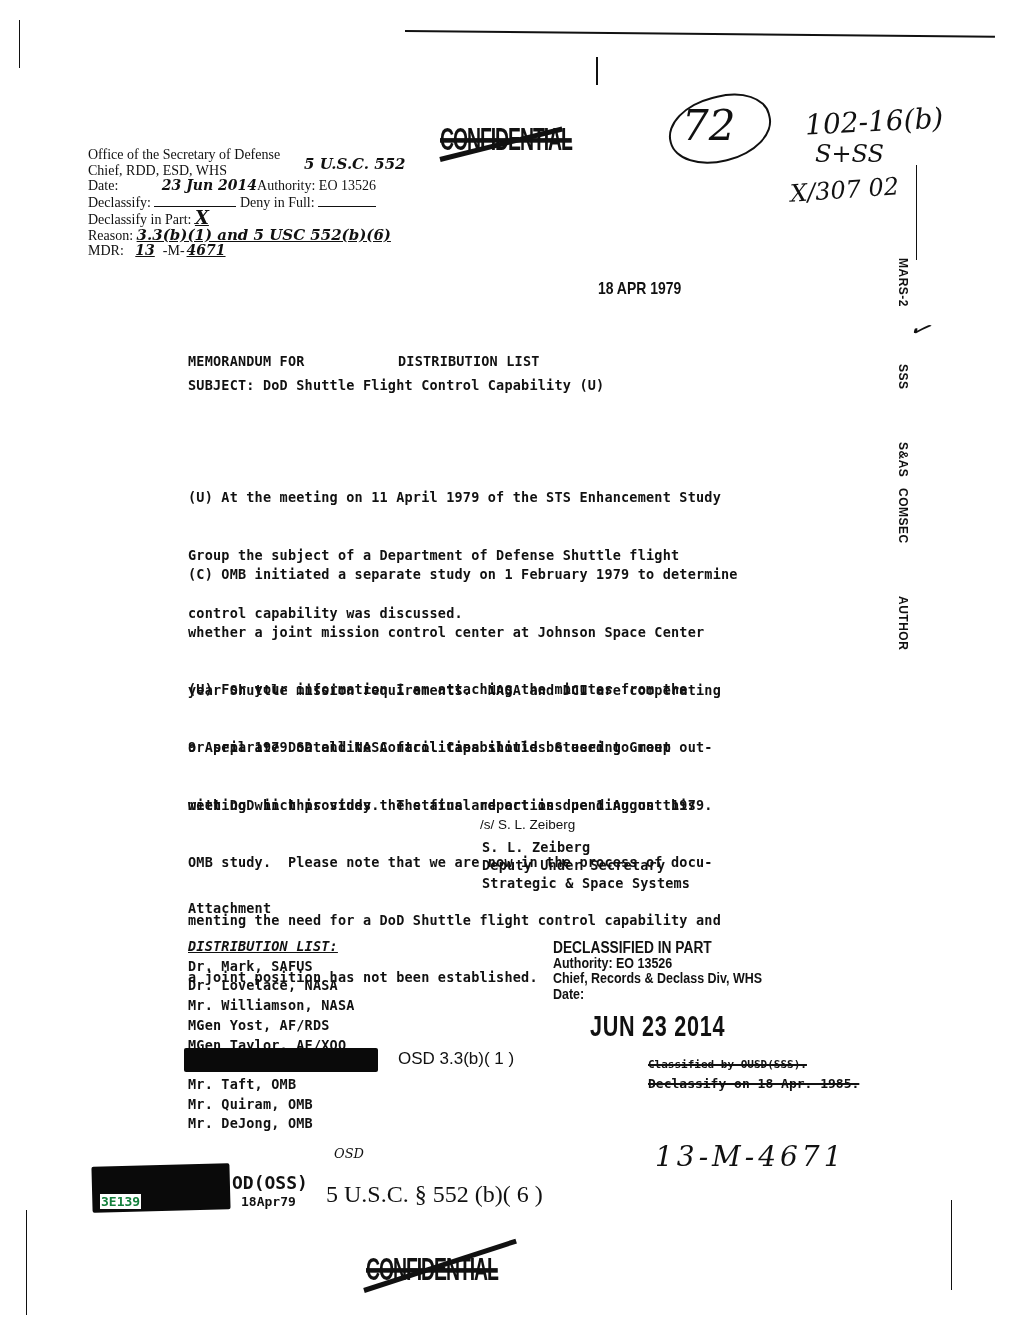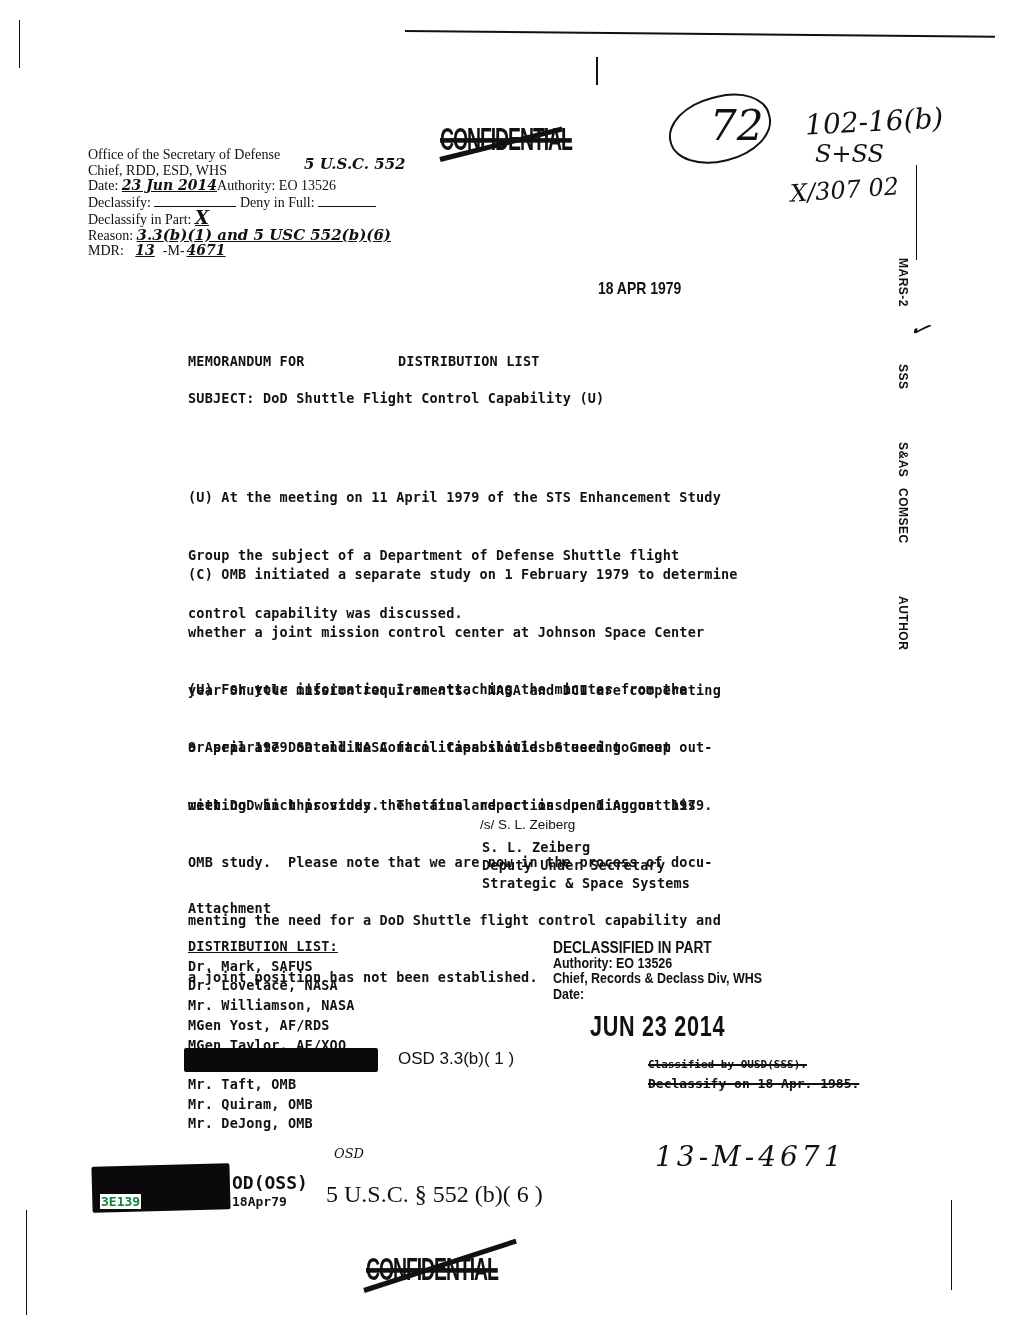--- a/index.html
+++ b/index.html
@@ -14,21 +14,21 @@
   
   .declass-block { left: 88px; top: 147px; font-size: 14px; line-height: 15.5px; }
   .declass-block .row { white-space: nowrap; position: relative; }
   .blank { display: inline-block; border-bottom: 1px solid #111; height: 12px; vertical-align: baseline; }
   .hw { font-family: "DejaVu Serif", serif; font-style: italic; font-weight: bold; font-size: 14px; }
 
   .conf-stamp { font-family: "Liberation Sans", sans-serif; font-weight: 900; font-size: 27px; letter-spacing: -1.5px; transform: scaleX(0.72) scaleY(1.15); transform-origin: left top; text-decoration: line-through; text-decoration-thickness: 4px; }
   .conf-strike { position: absolute; height: 5px; background: #111; transform-origin: left center; }
 
   .circle-72 { left: 668px; top: 96px; width: 100px; height: 62px; border: 2px solid #111; border-radius: 50% 45% 50% 48%; transform: rotate(-14deg); }
-  .circle-72-text { left: 682px; top: 101px; font-size: 42px; margin-left: 28px; }
+  .circle-72-text { left: 682px; top: 101px; font-size: 42px; }
 
   .memo { font-size: 13.5px; line-height: 19.2px; letter-spacing: 0.2px; }
   .para { position: absolute; left: 188px; width: 650px; white-space: pre; }
 
   .side-stamp { font-family: "Liberation Sans", sans-serif; font-weight: 900; font-size: 12px; writing-mode: vertical-rl; letter-spacing: 0.5px; }
 
   .redact { position: absolute; background: #0a0a0a; border-radius: 2px; }
 
   .declass-stamp { left: 553px; top: 940px; font-family: "Liberation Sans", sans-serif; font-weight: bold; font-size: 14.5px; line-height: 15.5px; transform: scaleX(0.86); transform-origin: left top; }
   .declass-date { font-size: 30px; letter-spacing: 1px; }
@@ -45,21 +45,21 @@
 <div class="rule-line" style="left:916px; top:165px; width:1px; height:95px;"></div>
 
 <div class="abs serif declass-block">
   <div class="row">
     <span>Office of the Secretary of Defense</span>
     <span class="hw" style="position:absolute; left:216px; top:10px; font-size:15px;">5 U.S.C. 552</span>
   </div>
   <div class="row">Chief, RDD, ESD, WHS</div>
   <div class="row">
     <span>Date:</span>
-    <span class="hw" style="text-decoration:underline;">23 Jun 2014</span><span>Authority:</span>
+    <span class="hw" style="margin-left:40px;">23 Jun 2014</span><span>Authority:</span>
     <span>EO 13526</span>
   </div>
   <div class="row">
     <span>Declassify:</span>
     <span class="blank" style="width:82px;"></span>
     <span>Deny in Full:</span>
     <span class="blank" style="width:58px;"></span>
   </div>
   <div class="row">
     <span>Declassify in Part:</span>
@@ -91,21 +91,21 @@
 <div class="abs hand" style="left:910px; top:315px; font-size:24px; transform: rotate(20deg);">✓</div>
 <div class="abs side-stamp" style="left:896px; top:364px;">SSS</div>
 <div class="abs side-stamp" style="left:896px; top:442px;">S&amp;AS</div>
 <div class="abs side-stamp" style="left:896px; top:488px;">COMSEC</div>
 <div class="abs side-stamp" style="left:896px; top:596px;">AUTHOR</div>
 
 <div class="abs sans" style="left:598px; top:279px; font-size:17px; font-weight:bold; transform: scaleX(0.82); transform-origin:left top;">18 APR 1979</div>
 
 <div class="abs mono memo" style="left:188px; top:352px;">MEMORANDUM FOR</div>
 <div class="abs mono memo" style="left:398px; top:352px;">DISTRIBUTION LIST</div>
-<div class="abs mono memo" style="left:188px; top:389px;text-align:right;">SUBJECT:  DoD Shuttle Flight Control Capability (U)</div>
+<div class="abs mono memo" style="left:188px; top:376px;text-align:right;">SUBJECT:  DoD Shuttle Flight Control Capability (U)</div>
 
 <div class="mono memo para" style="top:450px;">
   <div>(U) At the meeting on 11 April 1979 of the STS Enhancement Study</div>
   <div>Group the subject of a Department of Defense Shuttle flight</div>
   <div>control capability was discussed.</div>
 </div>
 
 <div class="mono memo para" style="top:527px;">
   <div>(C) OMB initiated a separate study on 1 February 1979 to determine</div>
   <div>whether a joint mission control center at Johnson Space Center</div>
@@ -126,21 +126,21 @@
 <div class="abs sans" style="left:480px; top:817px; font-size:13.5px;">/s/ S. L. Zeiberg</div>
 <div class="abs mono memo" style="left:482px; top:838px; line-height:18px;">
   <div>S. L. Zeiberg</div>
   <div>Deputy Under Secretary</div>
   <div>Strategic &amp; Space Systems</div>
 </div>
 
 <div class="abs mono memo" style="left:188px; top:899px;">Attachment</div>
 
 <div class="abs mono memo" style="left:188px; top:937px; line-height:19.7px;">
-  <div style="text-decoration:underline;">DISTRIBUTION LIST:</div>
+  <div style="text-decoration:underline;font-style:italic;">DISTRIBUTION LIST:</div>
   <div>Dr. Mark, SAFUS</div>
   <div>Dr. Lovelace, NASA</div>
   <div>Mr. Williamson, NASA</div>
   <div>MGen Yost, AF/RDS</div>
   <div style="text-decoration:underline;">MGen Taylor, AF/XOO</div>
   <div style="height:19.7px;"></div>
   <div>Mr. Taft, OMB</div>
   <div>Mr. Quiram, OMB</div>
   <div>Mr. DeJong, OMB</div>
 </div>
@@ -156,20 +156,20 @@
 <div class="abs sans declass-date" style="left:590px; top:1009px; font-weight:bold; transform: scaleX(0.72); transform-origin:left top;">JUN 23 2014</div>
 
 <div class="abs mono strike" style="left:648px; top:1058px; font-size:11px;">Classified by OUSD(SSS).</div>
 <div class="abs mono strike" style="left:648px; top:1076px; font-size:13px;">Declassify on 18 Apr. 1985.</div>
 
 <div class="abs hand" style="left:655px; top:1140px; font-size:28px; letter-spacing:4px;">13-M-4671</div>
 
 <div class="redact" style="left:92px; top:1165px; width:138px; height:46px; transform: rotate(-1.5deg);"></div>
 <div class="abs mono" style="left:232px; top:1172px; font-size:18px;">OD(OSS)</div>
 <div class="abs mono" style="left:100px; top:1194px; font-size:13px; color:#15803d; z-index:2; background:#fff; padding:0 1px;">3E139</div>
-<div class="abs mono" style="left:232px; top:1194px; font-size:13px;">18Apr79</div>
+<div class="abs mono" style="left:241px; top:1194px; font-size:13px;">18Apr79</div>
 <div class="abs hand" style="left:334px; top:1146px; font-size:13px;">OSD</div>
 <div class="abs serif" style="left:326px; top:1181px; font-size:24px;">5 U.S.C. § 552 (b)( 6 )</div>
 
 <div class="abs" style="left:366px; top:1252px;">
   <span class="conf-stamp" style="display:inline-block;">CONFIDENTIAL</span>
 </div>
 <div class="conf-strike" style="left:364px; top:1288px; width:160px; transform: rotate(-18deg);"></div>
 
 </body></html>

